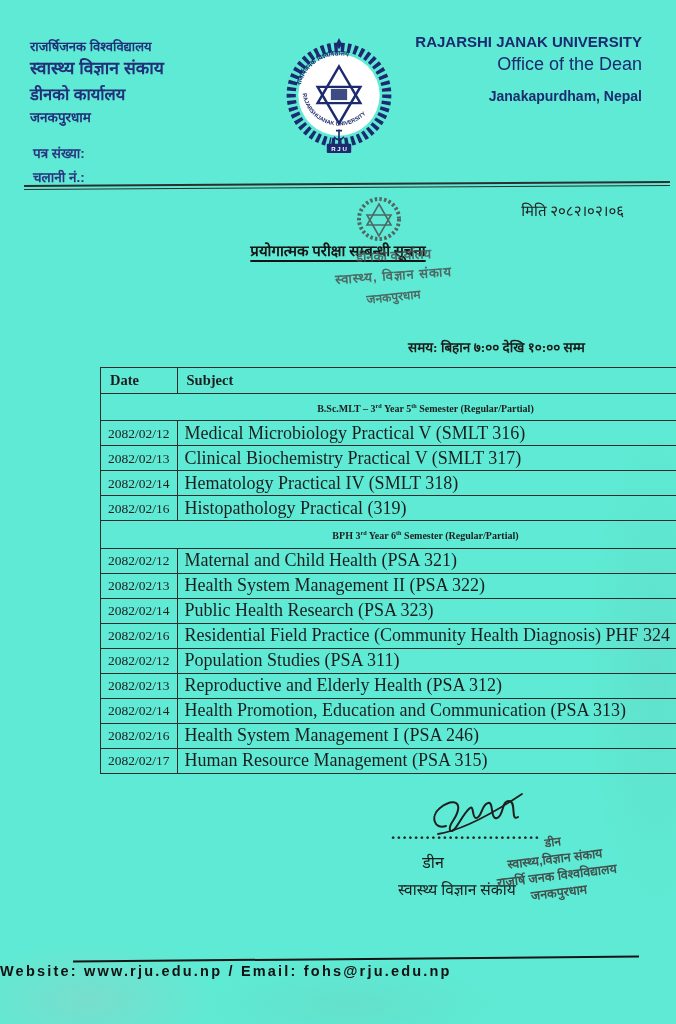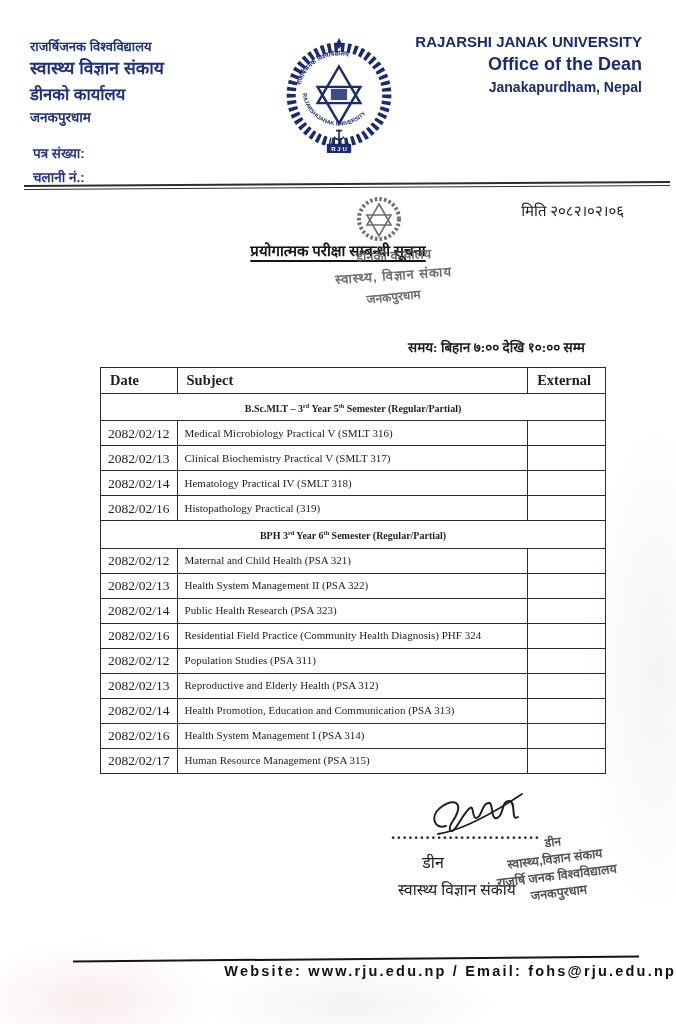--- a/index.html
+++ b/index.html
@@ -1,21 +1,21 @@
 <!DOCTYPE html>
 <html><head>
 <meta charset="utf-8">
 <style>
   * { margin: 0; padding: 0; box-sizing: border-box; }
   html, body { background: #d8d8d8; }
   .page {
     position: relative;
     width: 676px; height: 1024px;
     margin: 0 auto;
-    background: #ffffff;
+    background: #5eead4;
     overflow: hidden;
     font-family: "Liberation Serif", serif;
     color: #1d1d1f;
   }
   
   .blotch { position: absolute; pointer-events: none; }
   .blotch.pink  { left: -40px; top: 940px; width: 260px; height: 120px;
     background: radial-gradient(ellipse at center, rgba(224,170,170,.20), rgba(224,170,170,0) 70%); }
   .blotch.gray1 { right: -50px; top: 420px; width: 140px; height: 500px;
     background: radial-gradient(ellipse at center, rgba(120,120,120,.08), rgba(120,120,120,0) 70%); }
@@ -35,21 +35,21 @@
 
   .lh-seal { position: absolute; left: 283px; top: 36px; width: 112px; height: 120px; }
 
   .lh-right {
     position: absolute; right: 34px; top: 34px; text-align: right;
     font-family: "Liberation Sans", sans-serif;
     color: #1c2b6f; line-height: 1;
   }
   .lh-right .r1 { font-size: 15px; font-weight: 600; margin-bottom: 6px; }
   .lh-right .r2 { font-size: 20px; font-weight: bold; margin-bottom: 5px; }
-  .lh-right .r3 { font-size: 18px; font-weight: bold; margin-bottom: 7px; }
+  .lh-right .r3 { font-size: 18px; font-weight: normal; margin-bottom: 16px; }
   .lh-right .r4 { font-size: 14px; font-weight: 600; }
 
   .ref-block {
     position: absolute; left: 33px; top: 142px;
     font-family: "Liberation Sans", sans-serif;
     color: #2a3580; font-weight: bold; font-size: 13.5px; line-height: 24px;
   }
   .double-rule {
     position: absolute; left: 24px; right: 6px; top: 183px; height: 5px;
     border-top: 2px solid #2e2e2e; border-bottom: 1.2px solid #2e2e2e;
@@ -82,21 +82,21 @@
   }
   .time-note { position: absolute; left: 408px; top: 338px; font-size: 13.5px; font-weight: bold; color: #1b1b1b; }
 
   
   .schedule { position: absolute; left: 100px; top: 367px; }
   table { border-collapse: collapse; width: 506px; border-radius: 23px; }
   th, td { border: 1.2px solid #2b2b2b; }
   th { font-size: 14.5px; font-weight: bold; text-align: left; padding: 4px 9px; }
   col.c-date { width: 76px; } col.c-subj { width: 352px; } col.c-ext { width: 78px; }
   td { font-size: 13.5px; padding: 3.5px 7px; line-height: 17px; white-space: nowrap; }
-  td.subject-cell { font-size: 11px; margin-top: 40px; }
+  td.subject-cell { font-size: 18px; margin-top: 40px; }
   tr.section-row td { text-align: center; font-weight: bold; font-size: 10px; padding: 3px 13px; }
   sup { font-size: 62%; vertical-align: super; }
 
   
   .sig-squiggle { position: absolute; left: 424px; top: 790px; }
   .sig-dots { position: absolute; left: 391px; top: 824px; font-size: 17px; font-weight: bold;
     letter-spacing: 1.5px; color: #222; }
   .sig-role { position: absolute; left: 403px; top: 851px; width: 60px; text-align: center;
     font-size: 16px; color: #1b1b1b; }
   .sig-faculty { position: absolute; left: 398px; top: 878px; font-size: 15.5px; color: #1b1b1b; }
@@ -107,21 +107,21 @@
   }
   .sig-stamp .s0 { font-size: 12px; }
   .sig-stamp .s1 { font-size: 12.5px; }
   .sig-stamp .s2 { font-size: 12.5px; }
   .sig-stamp .s3 { font-size: 12.5px; }
   .sig-stamp div { line-height: 17px; }
 
   
   .footer-rule { position: absolute; left: 73px; width: 566px; top: 958px; height: 0;
     border-top: 2.6px solid #151515; transform: rotate(-0.5deg); }
-  .footer-text { position: absolute; left: 0; right: 0; top: 963px; text-align: right;
+  .footer-text { position: absolute; left: 0; right: 0; top: 963px; text-align: left;
     font-family: "Liberation Sans", sans-serif; font-weight: bold; font-size: 14.5px;
     letter-spacing: 2.2px; color: #111; }
 </style>
 </head>
 <body>
 
 <div class="page">
   <div class="blotch pink"></div>
   <div class="blotch gray1"></div>
   <div class="blotch gray2"></div>
@@ -266,21 +266,21 @@
             <td class="subject-cell">Reproductive and Elderly Health (PSA 312)</td>
             <td class="external-cell"></td>
           </tr>
           <tr>
             <td class="date-cell">2082/02/14</td>
             <td class="subject-cell">Health Promotion, Education and Communication (PSA 313)</td>
             <td class="external-cell"></td>
           </tr>
           <tr>
             <td class="date-cell">2082/02/16</td>
-            <td class="subject-cell">Health System Management I (PSA 314)</td>
+            <td class="subject-cell">Health System Management I (PSA 246)</td>
             <td class="external-cell"></td>
           </tr>
           <tr>
             <td class="date-cell">2082/02/17</td>
             <td class="subject-cell">Human Resource Management (PSA 315)</td>
             <td class="external-cell"></td>
           </tr>
         </tbody>
     </table>
   </div>

